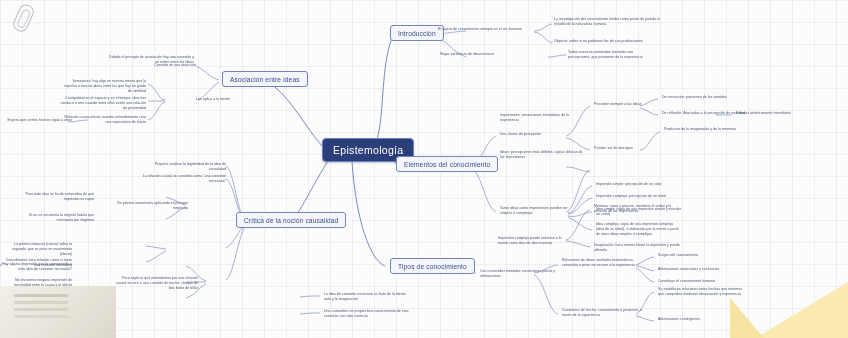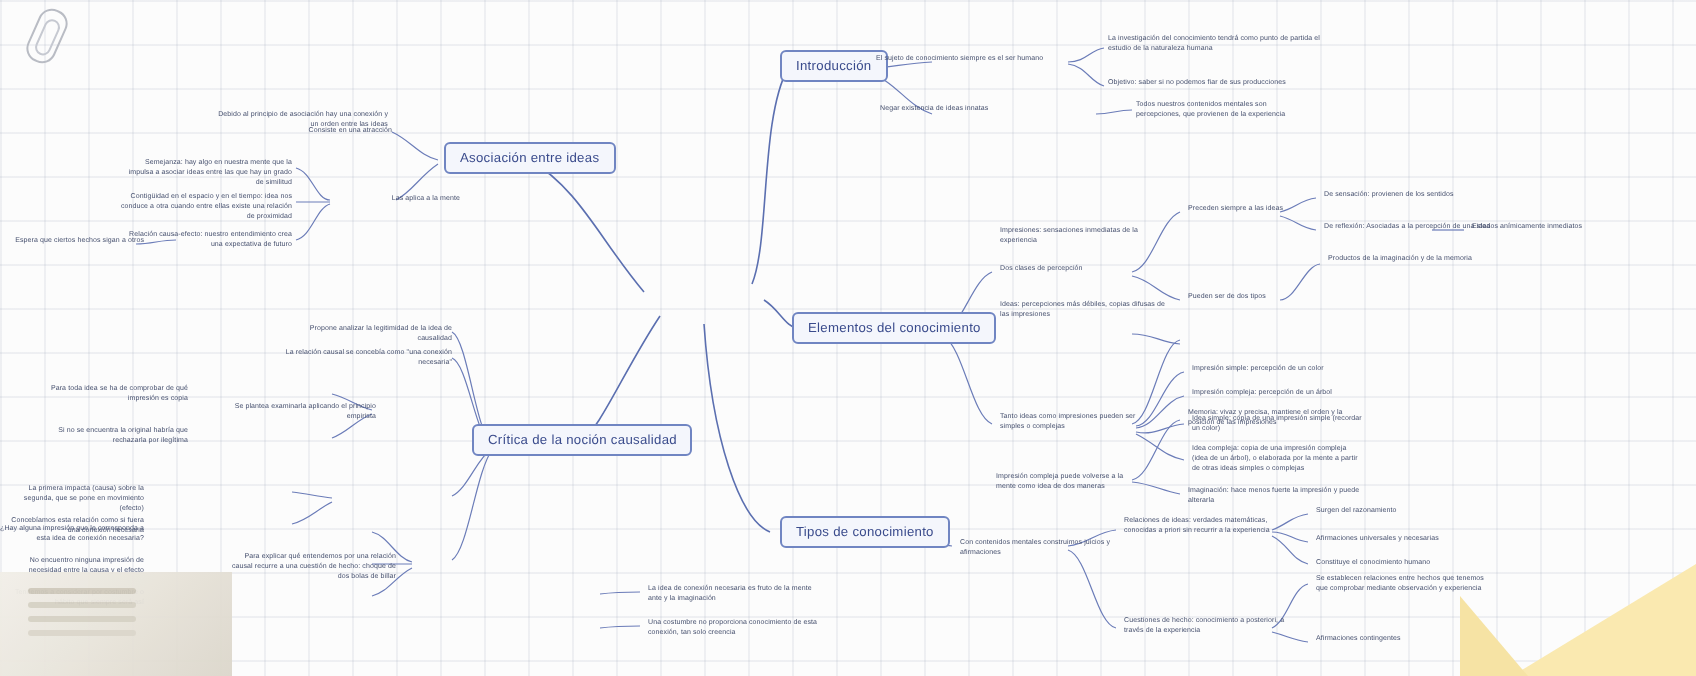--- a/index.html
+++ b/index.html
@@ -153,20 +153,21 @@
     <path class="thin" d="M452,266 C462,266 466,272 476,273"></path>
     <path class="thin" d="M534,273 C544,272 548,266 558,265"></path>
     <path class="thin" d="M534,275 C544,278 548,312 558,314"></path>
     <path class="thin" d="M636,265 C644,262 646,258 654,257"></path>
     <path class="thin" d="M636,266 C644,266 646,270 654,271"></path>
     <path class="thin" d="M636,268 C644,272 646,280 654,282"></path>
     <path class="thin" d="M636,314 C644,310 646,294 654,292"></path>
     <path class="thin" d="M636,316 C644,318 646,320 654,321"></path>
   </svg>
 
+  <div class="node root" style="left:322px;top:138px;">Epistemología</div>
 
   <div class="node branch" style="left:390px;top:25px;">Introducción</div>
   <div class="node leaf" style="left:438px;top:27px;">El sujeto de conocimiento siempre es el ser humano</div>
   <div class="node leaf w110" style="left:554px;top:17px;">La investigación del conocimiento tendrá como punto de partida el estudio de la naturaleza humana</div>
   <div class="node leaf w110" style="left:554px;top:39px;">Objetivo: saber si no podemos fiar de sus producciones</div>
   <div class="node leaf w70" style="left:440px;top:52px;">Negar existencia de ideas innatas</div>
   <div class="node leaf w85" style="left:568px;top:50px;">Todos nuestros contenidos mentales son percepciones, que provienen de la experiencia</div>
 
   <div class="node branch" style="left:222px;top:71px;">Asociación entre ideas</div>
   <div class="node leaf w85 ta-r" style="left:108px;top:55px;">Debido al principio de asociación hay una conexión y un orden entre las ideas</div>

